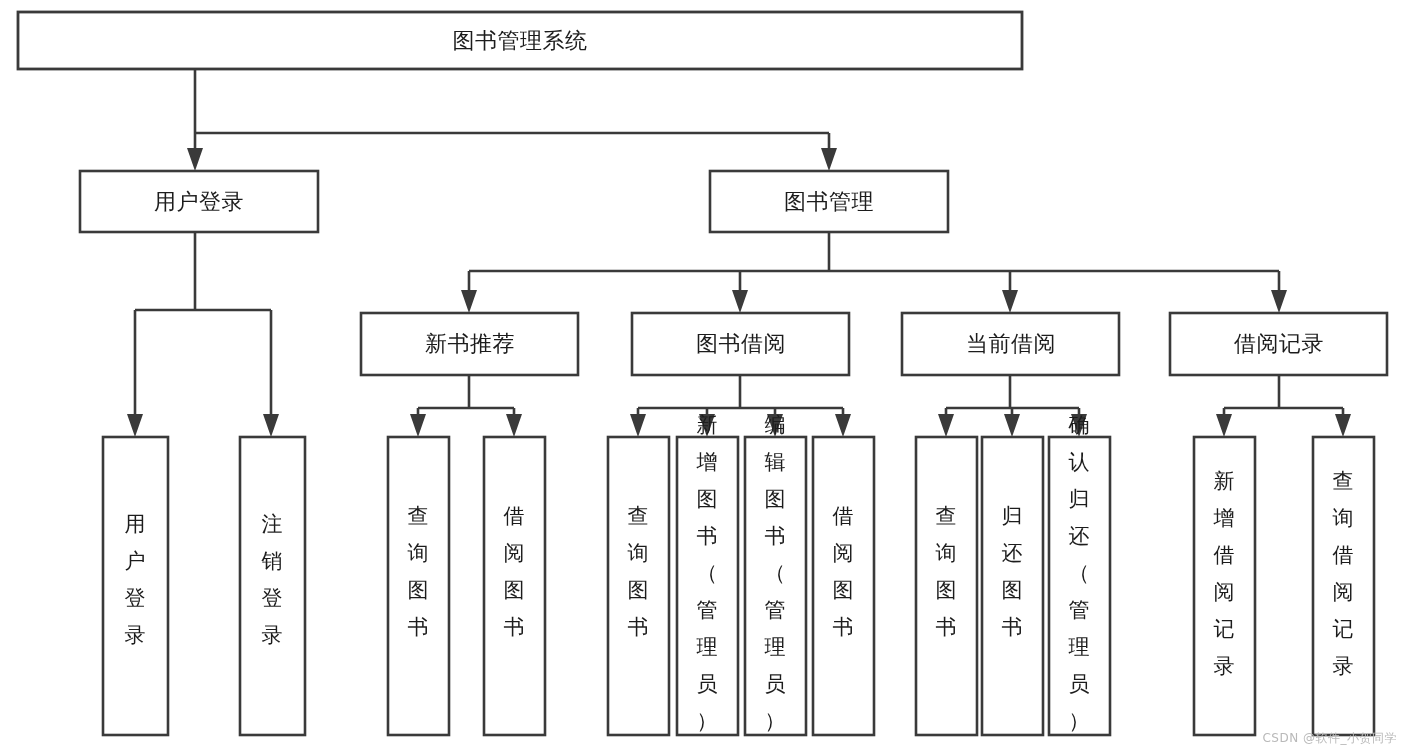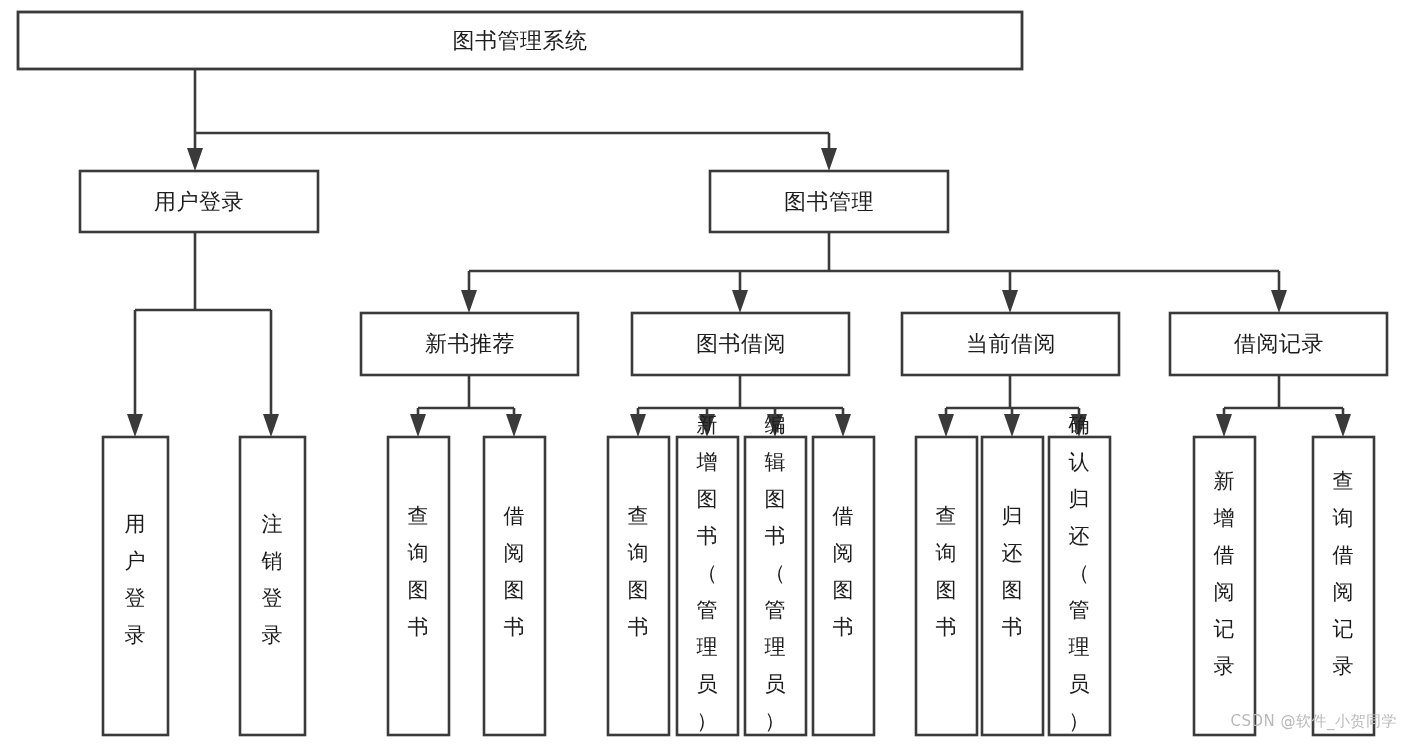--- a/index.html
+++ b/index.html
@@ -54,23 +54,23 @@
   }
   .node-label-v {
     font-family: "DejaVu Sans", "Liberation Sans", sans-serif;
     font-size: 21px;
     fill: #1c1c1c;
     text-anchor: middle;
   }
   .watermark {
     position: absolute;
     right: 8px;
-    bottom: 16px;
-    font-family: "DejaVu Sans", "Liberation Sans", sans-serif;
-    font-size: 15px;
+    bottom: 0;
+    font-family: "DejaVu Sans", "Liberation Sans", sans-serif;
+    font-size: 12px;
     color: #b9b9b9;
     white-space: nowrap;
     letter-spacing: 0.5px;
     user-select: none;
   }
 </style>
 </head>
 <body>
 
 <div id="diagram-root">

